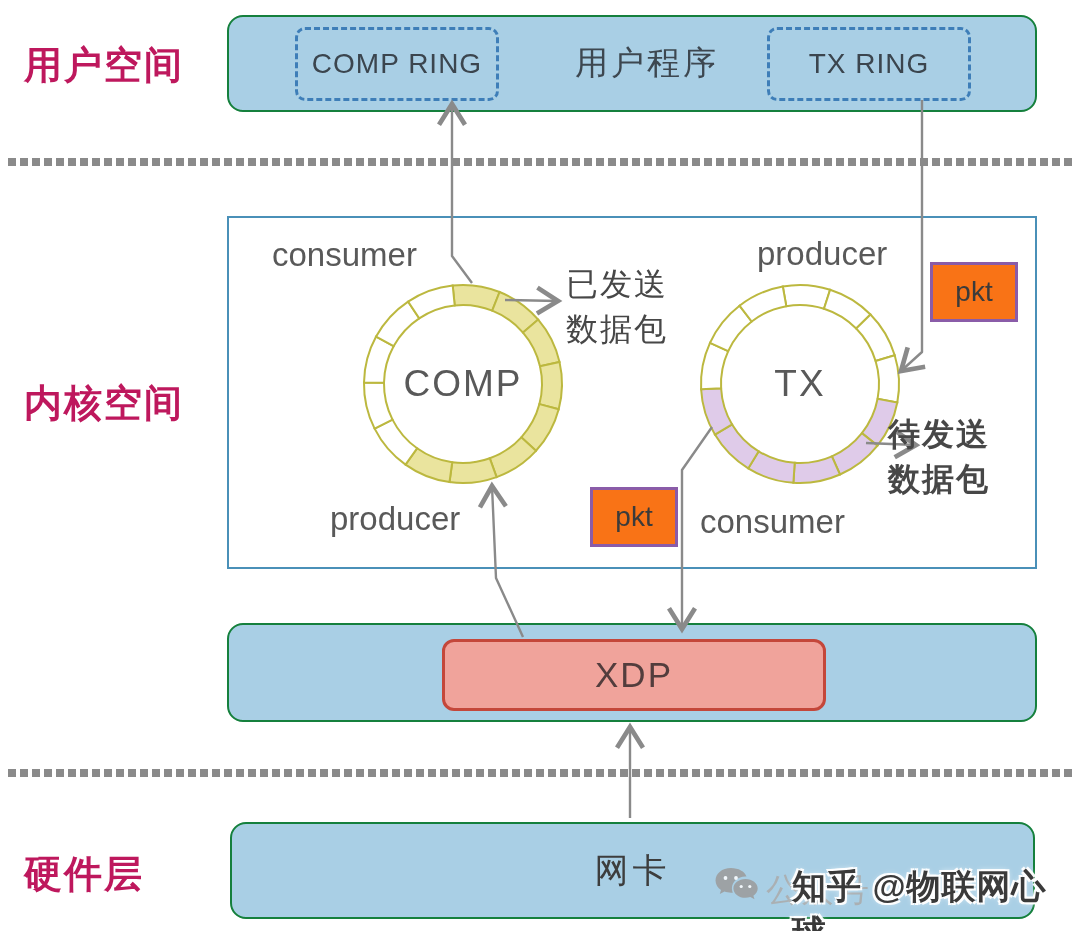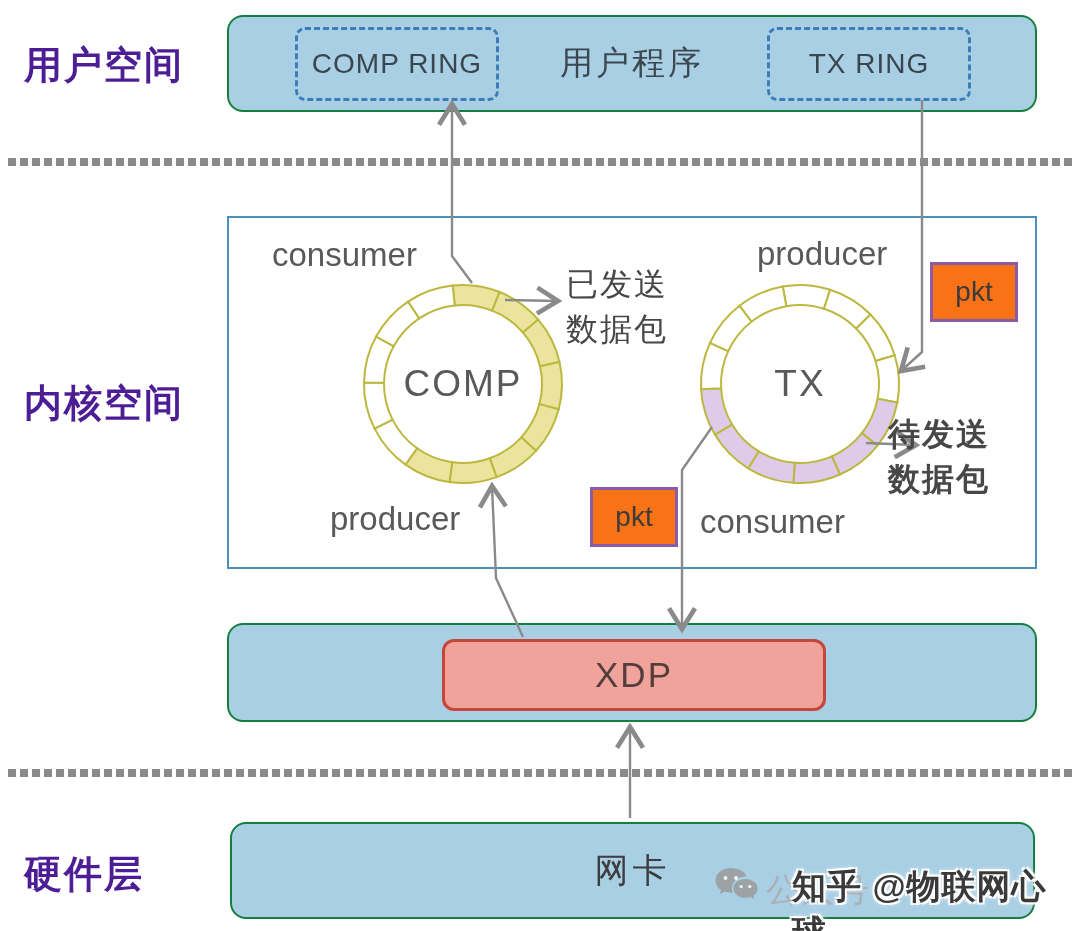--- a/index.html
+++ b/index.html
@@ -1,33 +1,33 @@
 <!DOCTYPE html>
 <html><head>
 <meta charset="utf-8">
 <style>
   html,body{margin:0;padding:0;background:#ffffff;}
   .stage{position:relative;width:1080px;height:931px;background:#fff;overflow:hidden;
          font-family:"Liberation Sans","DejaVu Sans",sans-serif;}
   
-  .layer-label{position:absolute;left:24px;font-size:38px;font-weight:700;color:#4c1d95;letter-spacing:2px;z-index:3;}
+  .layer-label{position:absolute;left:24px;font-size:38px;font-weight:700;color:#be185d;letter-spacing:2px;z-index:3;}
   .lbl-user{top:40px;}
   .lbl-kernel{top:378px;}
   .lbl-hw{top:849px;}
   
   .bar{position:absolute;background:#a9cfe5;border:2px solid #15803d;border-radius:16px;z-index:1;}
   .bar-user{left:227px;top:15px;width:806px;height:93px;}
   .bar-xdp{left:227px;top:623px;width:806px;height:95px;}
   .bar-nic{left:230px;top:822px;width:801px;height:93px;display:flex;align-items:center;justify-content:center;}
   .dashed-box{position:absolute;top:10px;width:198px;height:68px;border:3px dashed #3e7eb8;border-radius:10px;
               display:flex;align-items:center;justify-content:center;
               font-size:28px;color:#3b454e;letter-spacing:1px;}
   .box-comp-ring{left:66px;}
   .box-tx-ring{left:538px;}
-  .user-app{position:absolute;left:0;top:0;width:100%;height:100%;display:flex;align-items:center;justify-content:center;
+  .user-app{position:absolute;left:15px;top:0;width:100%;height:100%;display:flex;align-items:center;justify-content:center;
             font-size:33px;color:#3d4750;letter-spacing:3px;}
   
   .dotted{position:absolute;left:8px;width:1064px;height:8px;z-index:1;
           background:repeating-linear-gradient(90deg,#8a8a8a 0 8px,transparent 8px 12px);}
   .dotted-1{top:158px;}
   .dotted-2{top:769px;}
   
   .kernel-box{position:absolute;left:227px;top:216px;width:806px;height:349px;background:#ffffff;
               border:2px solid #4a90b8;z-index:1;}
   

